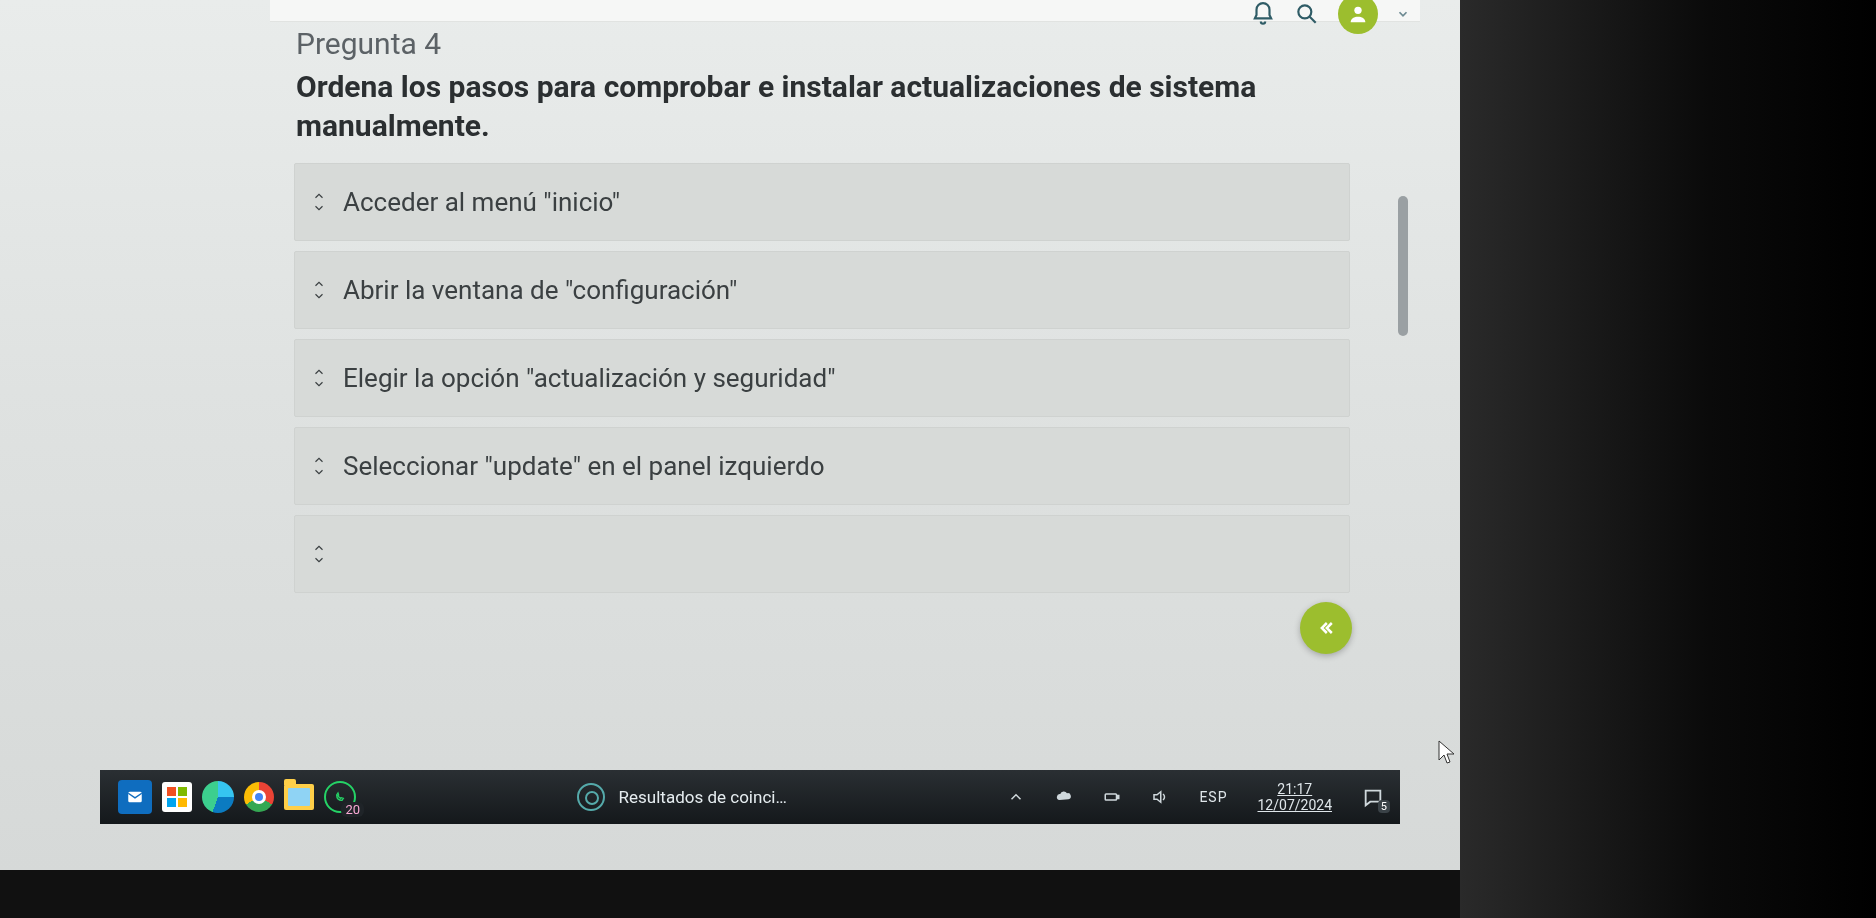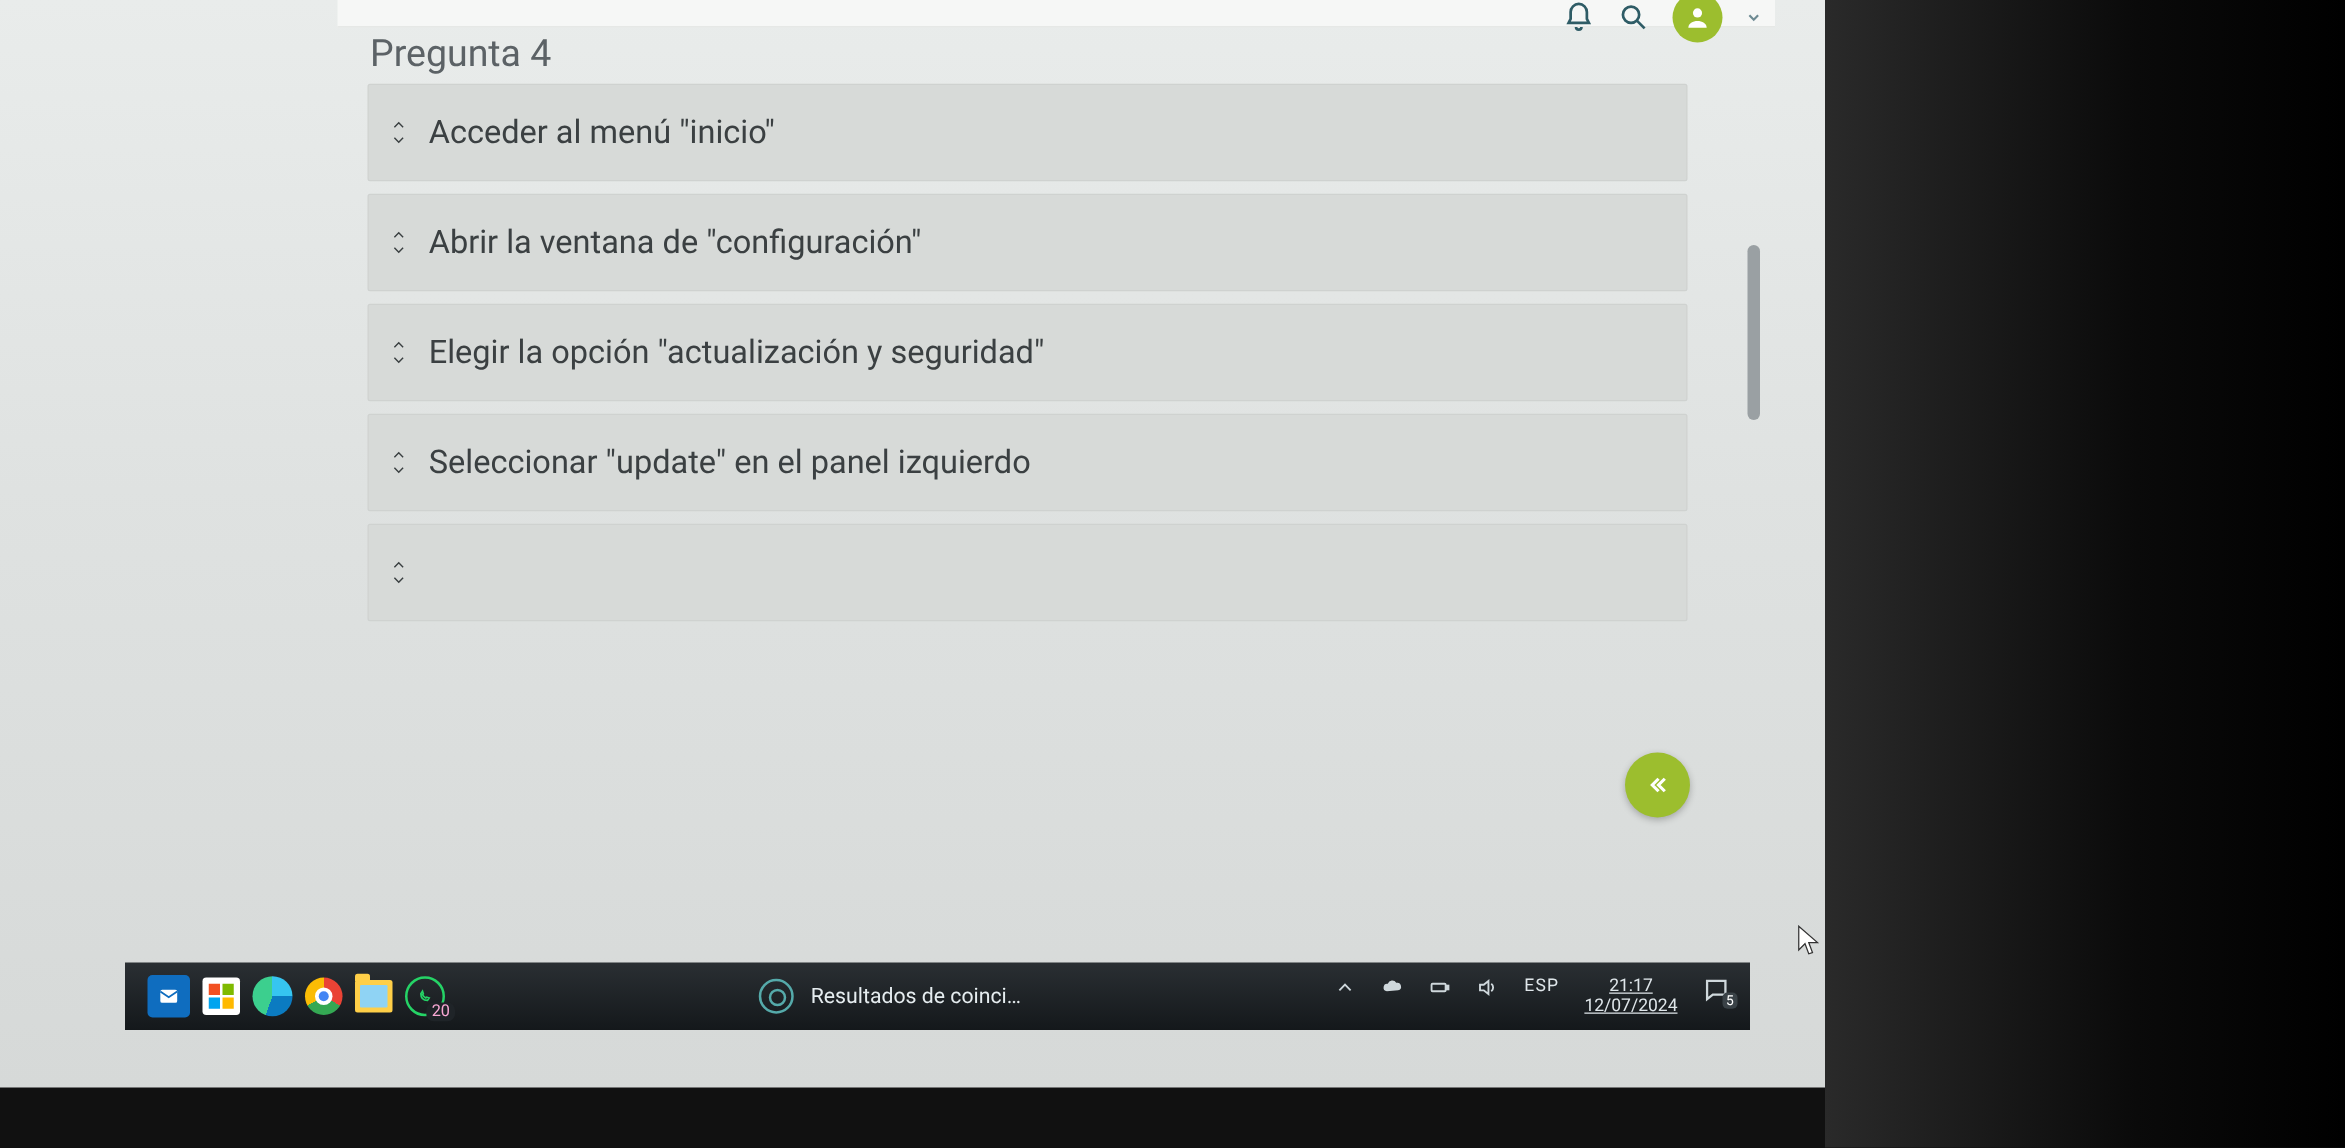--- a/index.html
+++ b/index.html
@@ -152,21 +152,21 @@
   .wa-badge{
     position:absolute; right:-10px; bottom:-6px;
     background:#1f2428; color:#f9a8d4; font-size:13px; padding:0 4px; border-radius:6px;
   }
 
   .taskbar .center { flex:1; display:flex; align-items:center; justify-content:center; gap:14px; }
   .spot-ico { width:28px; height:28px; border-radius:50%; border:2px solid #5aa; position:relative; }
   .spot-ico::after{content:"";position:absolute;left:6px;top:6px;width:10px;height:10px;border-radius:50%;border:2px solid #5aa;}
   .center-text{ font-size:17px; color:#e5ecef; }
 
-  .taskbar .right { display:flex; gap:20px; padding-right:16px; }
+  .taskbar .right { display:flex; align-items:center; gap:30px; padding-right:16px; }
   .tray-ico{ width:18px; height:18px; color:#cfd8dc; }
   .lang { font-size:14px; letter-spacing:1px; }
   .clock { text-align:center; font-size:14px; line-height:1.15;text-decoration:underline; }
   .notif { position:relative; width:22px; height:20px; color:#cfd8dc; }
   .notif-badge{
     position:absolute; right:-6px; bottom:-6px;
     background:#3a4247; color:#fff; font-size:11px; padding:0 3px; border-radius:4px;
   }
 
   
@@ -202,20 +202,21 @@
       <span class="chevron-small">
         <svg viewBox="0 0 24 24" fill="none" stroke="currentColor" stroke-width="3">
           <polyline points="6 9 12 15 18 9"></polyline>
         </svg>
       </span>
     </div>
   </div>
 
   <div class="card">
     <div class="question-label">Pregunta 4</div>
+    <div class="question-prompt">Ordena los pasos para comprobar e instalar actualizaciones de sistema manualmente.</div>
 
     <div class="step-list">
 
       <div class="step">
         <span class="updown">
           <svg viewBox="0 0 24 14">
               <polyline points="6 10 12 4 18 10" fill="none" stroke="currentColor" stroke-width="2"></polyline>
             </svg>
           <svg viewBox="0 0 24 14">
               <polyline points="6 4 12 10 18 4" fill="none" stroke="currentColor" stroke-width="2"></polyline>

